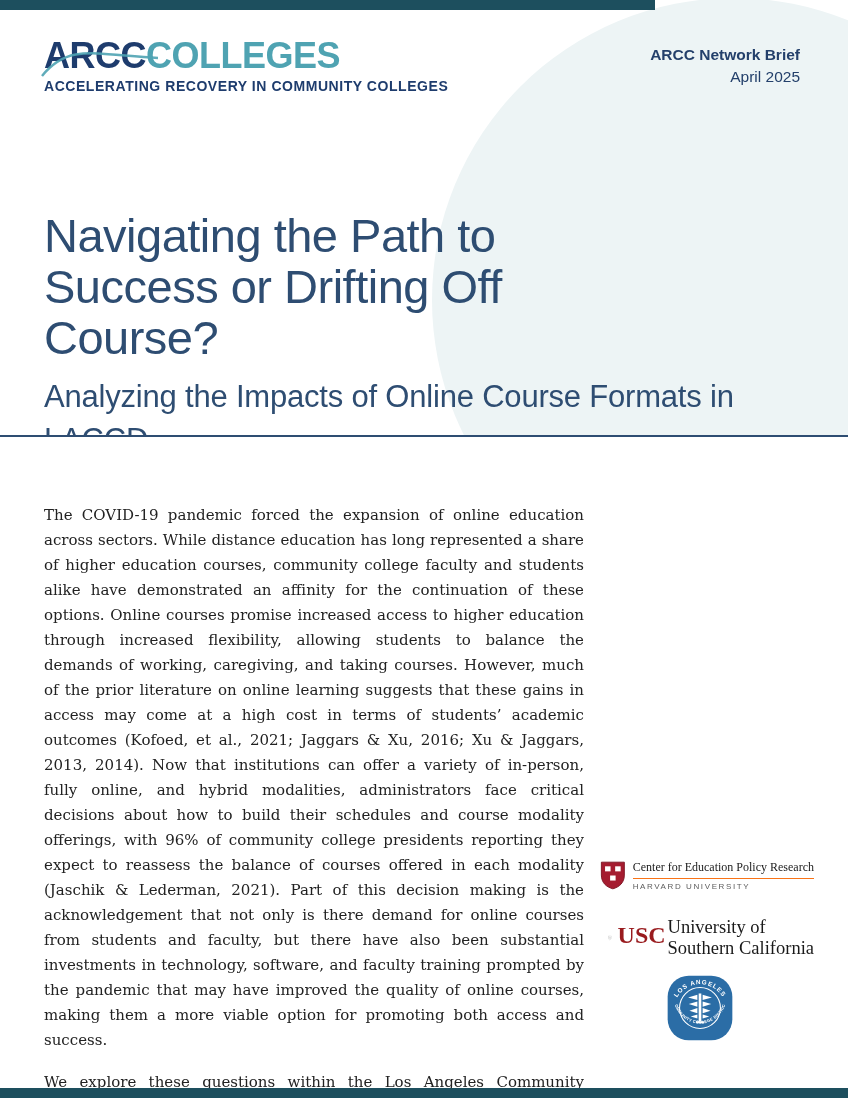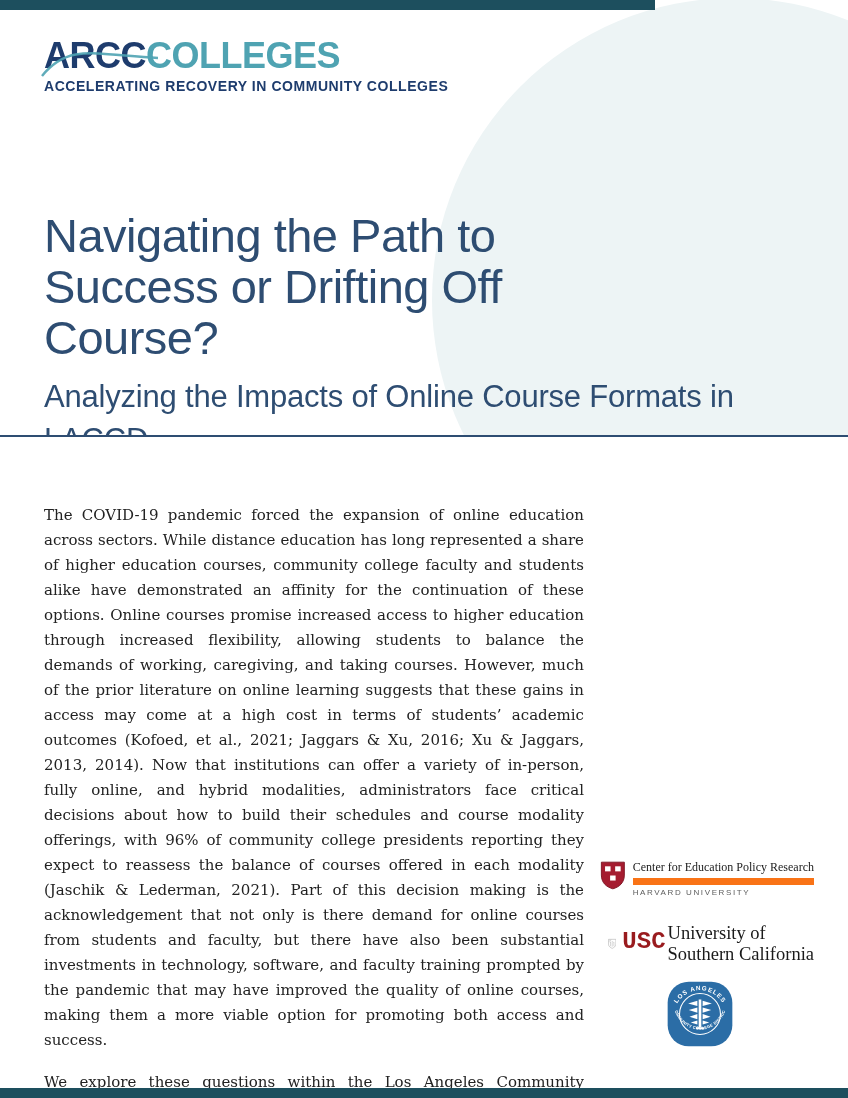--- a/index.html
+++ b/index.html
@@ -96,31 +96,31 @@
   }
   .body-col p + p { margin-top: 17px; }
 
   
   .logo-col { position: absolute; left: 600px; top: 860px; width: 214px; z-index: 2; }
 
   .cepr-logo { display: flex; align-items: flex-start; gap: 7px; }
   .cepr-text { font-family: "Liberation Serif", serif; }
   .cepr-name {
     font-size: 12px; color: #1a1a1a; white-space: nowrap;
-    padding-bottom: 3px; border-bottom: 7px solid #f97316;
+    padding-bottom: 3px; border-bottom: 1px solid #f97316;
   }
   .cepr-univ {
     margin-top: 3px;
     font-family: "Liberation Sans", sans-serif;
     font-size: 8px; letter-spacing: 1.6px; color: #5c5c5c; white-space: nowrap;
   }
 
   .usc-logo { display: flex; align-items: center; gap: 6px; margin-top: 26px; margin-left: 8px; }
   .usc-text { font-family: "Liberation Serif", serif; white-space: nowrap; display: flex; align-items: flex-start; gap: 2px; }
-  .usc-acronym { font-size: 24px; font-weight: 700; color: #991b1e; line-height: 1.55; font-family: Liberation Mono, monospace; }
+  .usc-acronym { font-size: 24px; font-weight: 700; color: #991b1e; line-height: 1.55; }
   .usc-name { font-size: 18.5px; color: #1a1a1a; line-height: 1.13; }
 
   .laccd-wrap { margin-top: 16px; display: flex; justify-content: center; width: 200px; }
 </style>
 </head>
 <body>
 
 <div class="page">
 
   <div class="top-bar"></div>
@@ -132,20 +132,24 @@
       <div class="logo-wrap">
         <svg class="logo-swoosh" width="160" height="50" viewBox="0 0 160 50">
           <path d="M2 44 C 28 12, 52 22, 118 26" fill="none" stroke="#4fa3b2" stroke-width="2.5" opacity="0.9"></path>
         </svg>
         <div class="logo-word">
           <span class="logo-arcc">ARCC</span><span class="logo-network">COLLEGES</span>
         </div>
         <div class="logo-tagline">ACCELERATING RECOVERY IN COMMUNITY COLLEGES</div>
       </div>
 
+      <div class="brief-block">
+        <div class="brief-title">ARCC Network Brief</div>
+        <div class="brief-date">April 2025</div>
+      </div>
     </div>
 
     <div class="title-block">
       <h1 class="page-title">Navigating the Path to Success or Drifting Off Course?</h1>
       <h2 class="page-subtitle">Analyzing the Impacts of Online Course Formats in LACCD</h2>
     </div>
   </div>
 
 
   <div class="body-col">

